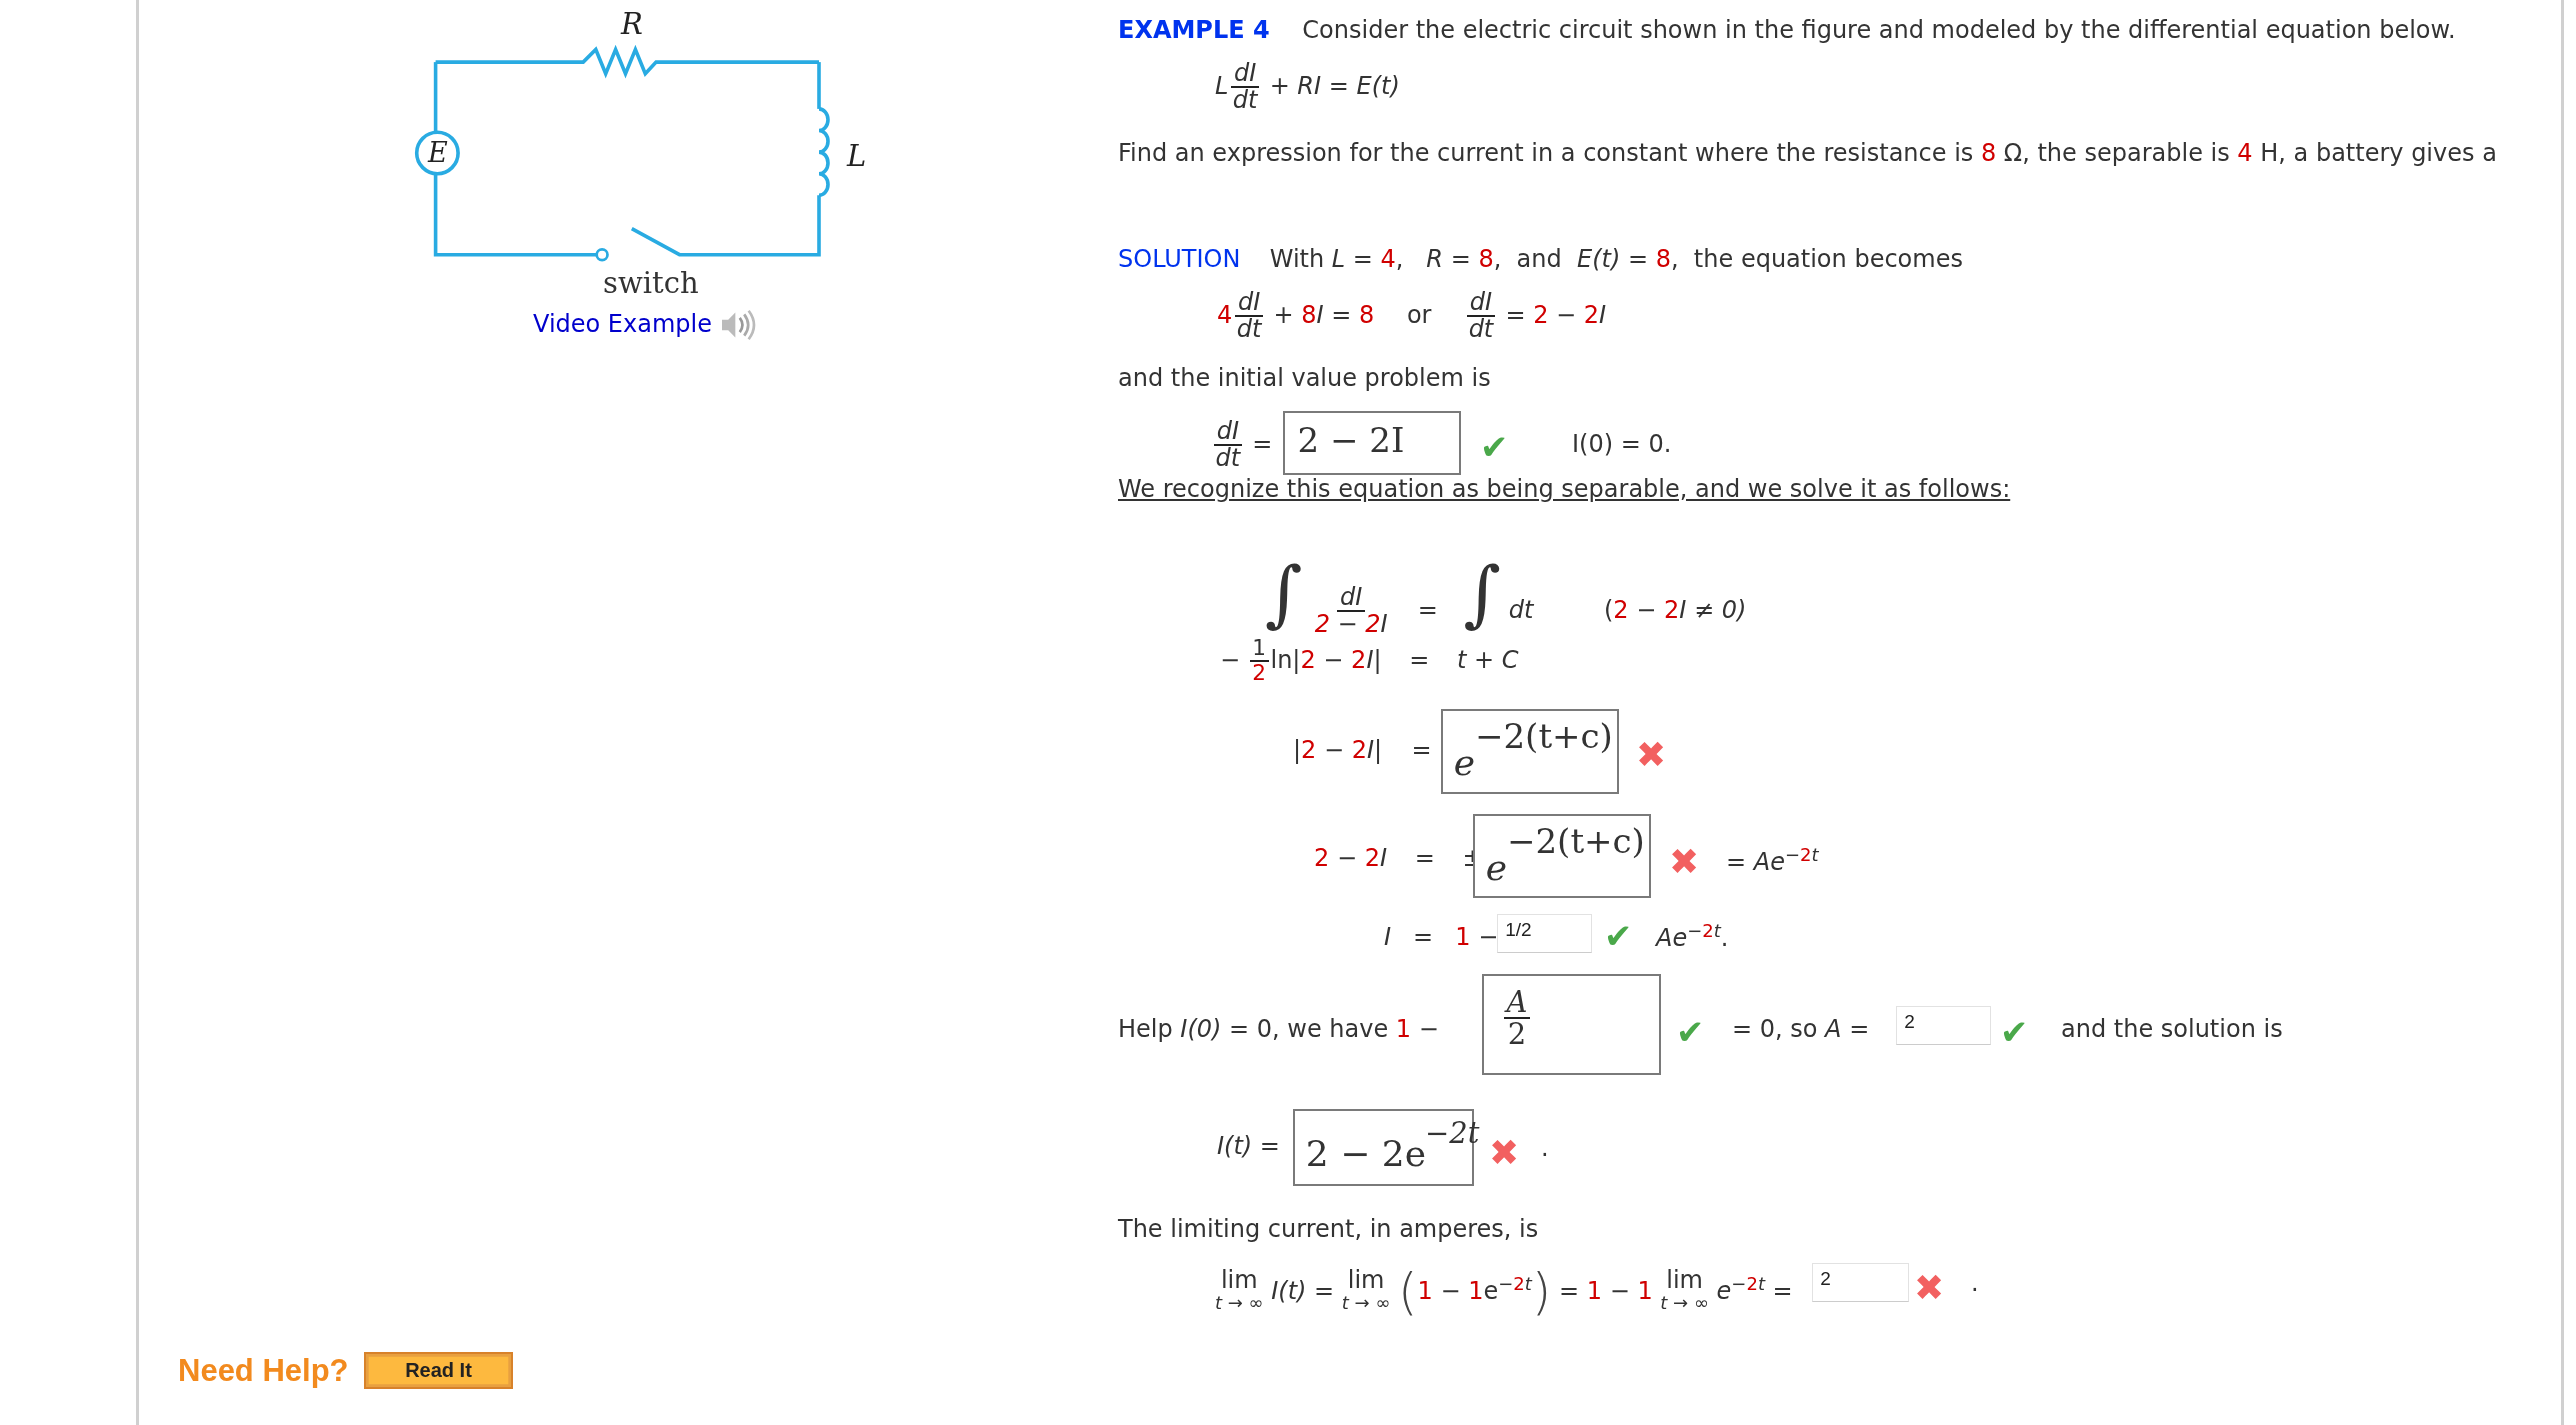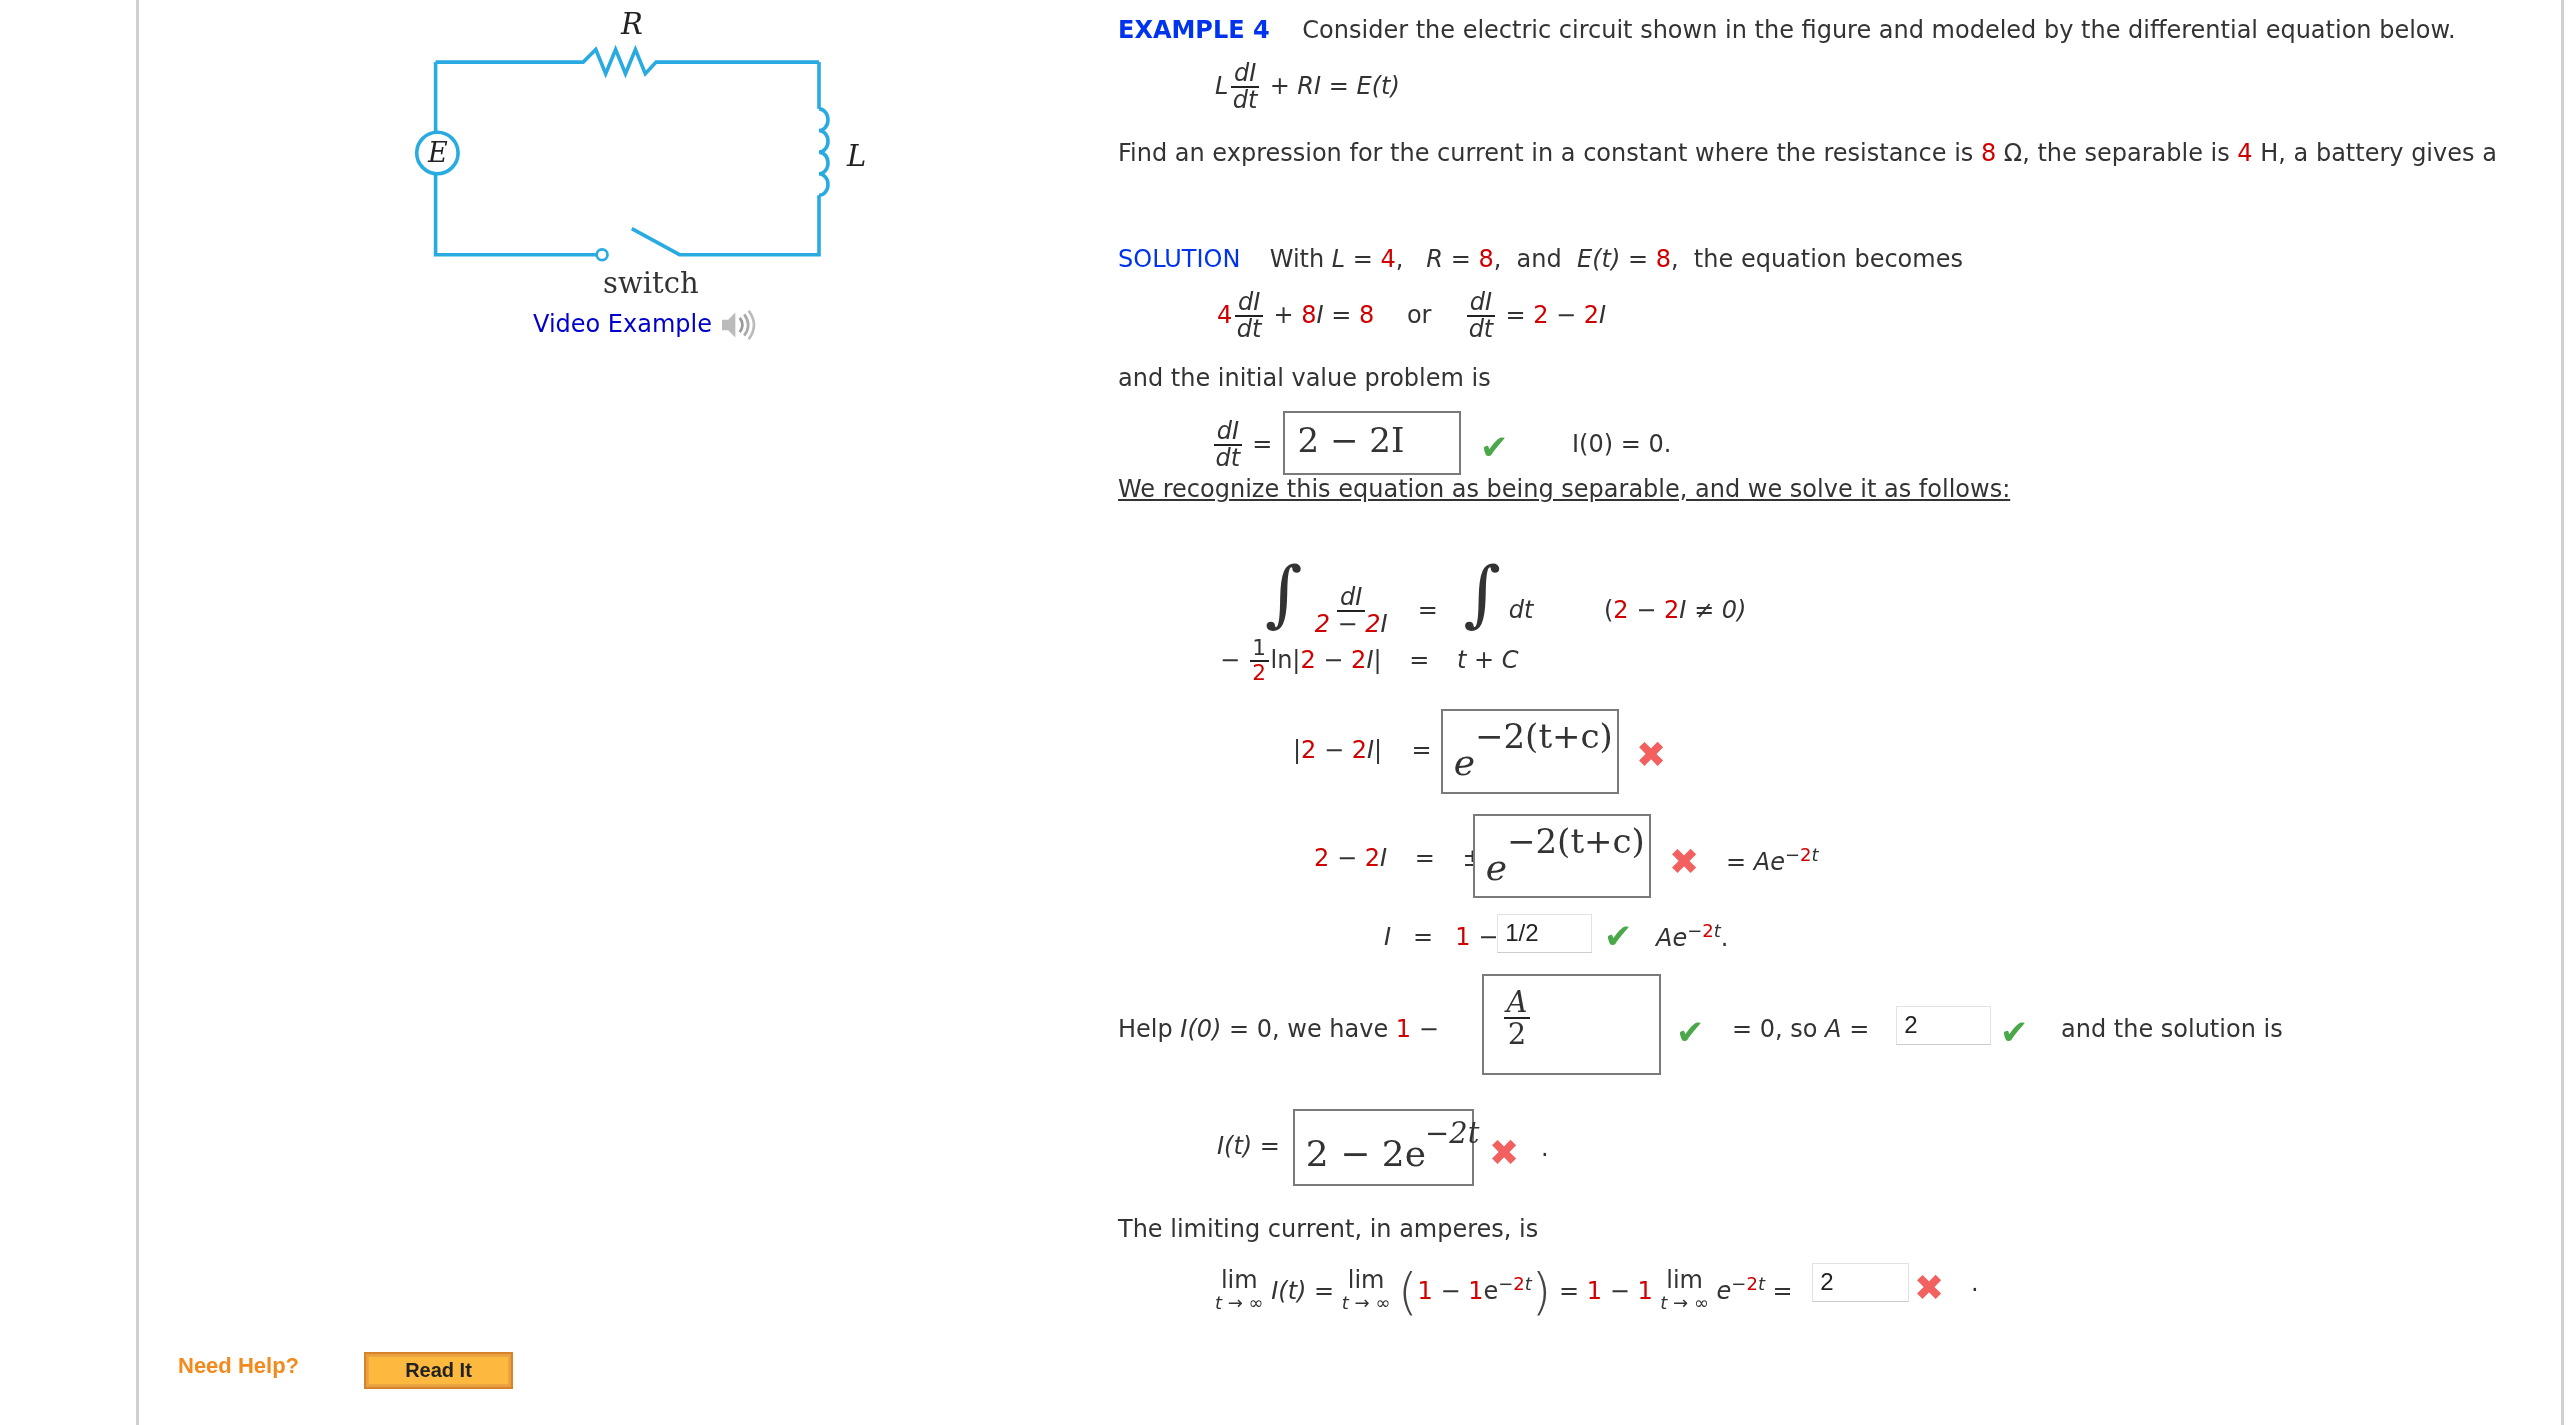--- a/index.html
+++ b/index.html
@@ -10,28 +10,28 @@
   .red { color:#d00000; }
   .blue-label { color:#0033ee; font-weight:bold; }
   .sol-label { color:#0033ee; }
   .i { font-style:italic; }
   .frac { display:inline-flex; flex-direction:column; align-items:center; vertical-align:middle; line-height:1.05; margin:0 1.8px; }
   .frac .num { border-bottom:2.7px solid #222; padding:0 2.7px; }
   .frac .den { padding:0 2.7px; }
   .mbox { position:absolute; border:2.7px solid #7a7a7a; background:#fff; box-sizing:border-box;
           font-family:"DejaVu Serif", serif; color:#333; }
   .tbox { position:absolute; border:1.8px solid #e2e2e2; border-bottom-color:#ccc; background:#fff; box-sizing:border-box;
-          font-family:"Liberation Sans", sans-serif; font-size:24px; color:#222; padding:3.6px 7.2px; }
+          font-family:"Liberation Sans", sans-serif; font-size:19px; color:#222; padding:3.6px 7.2px; }
   .check { position:absolute; color:#4aa84a; font-size:34px; font-weight:bold; }
   .cross { position:absolute; color:#f26060; font-size:36px; font-weight:bold; }
   .serif { font-family:"DejaVu Serif", serif; }
   .lim { display:inline-flex; flex-direction:column; align-items:center; vertical-align:top; line-height:1.1; }
   .lim .sub { font-size:18px; }
   sup { font-size:18px; }
-  .help { color:#f28a1e; font-family:"Liberation Sans", sans-serif; font-weight:bold; font-size:22px; }
+  .help { color:#f28a1e; font-family:"Liberation Sans", sans-serif; font-weight:bold; font-size:31px; }
   .readit { position:absolute; background:#fdb93f; border:2.7px solid #d8822a; box-shadow: inset 0 0 0 2.7px #e8a040;
             font-family:"Liberation Sans", sans-serif; font-weight:bold; font-size:20px; color:#222;
             display:flex; align-items:center; justify-content:center; box-sizing:border-box; }
   .video-link { color:#0000cc; font-family:"DejaVu Sans", sans-serif; font-size:24px; text-decoration:none; }
   .big-paren { font-size:50px; font-weight:100; color:#444; vertical-align:middle; }
   .integral { font-family:"DejaVu Serif", serif; font-size:72px; font-style:italic; font-weight:100; color:#333; }
 </style>
 </head>
 <body>
 

